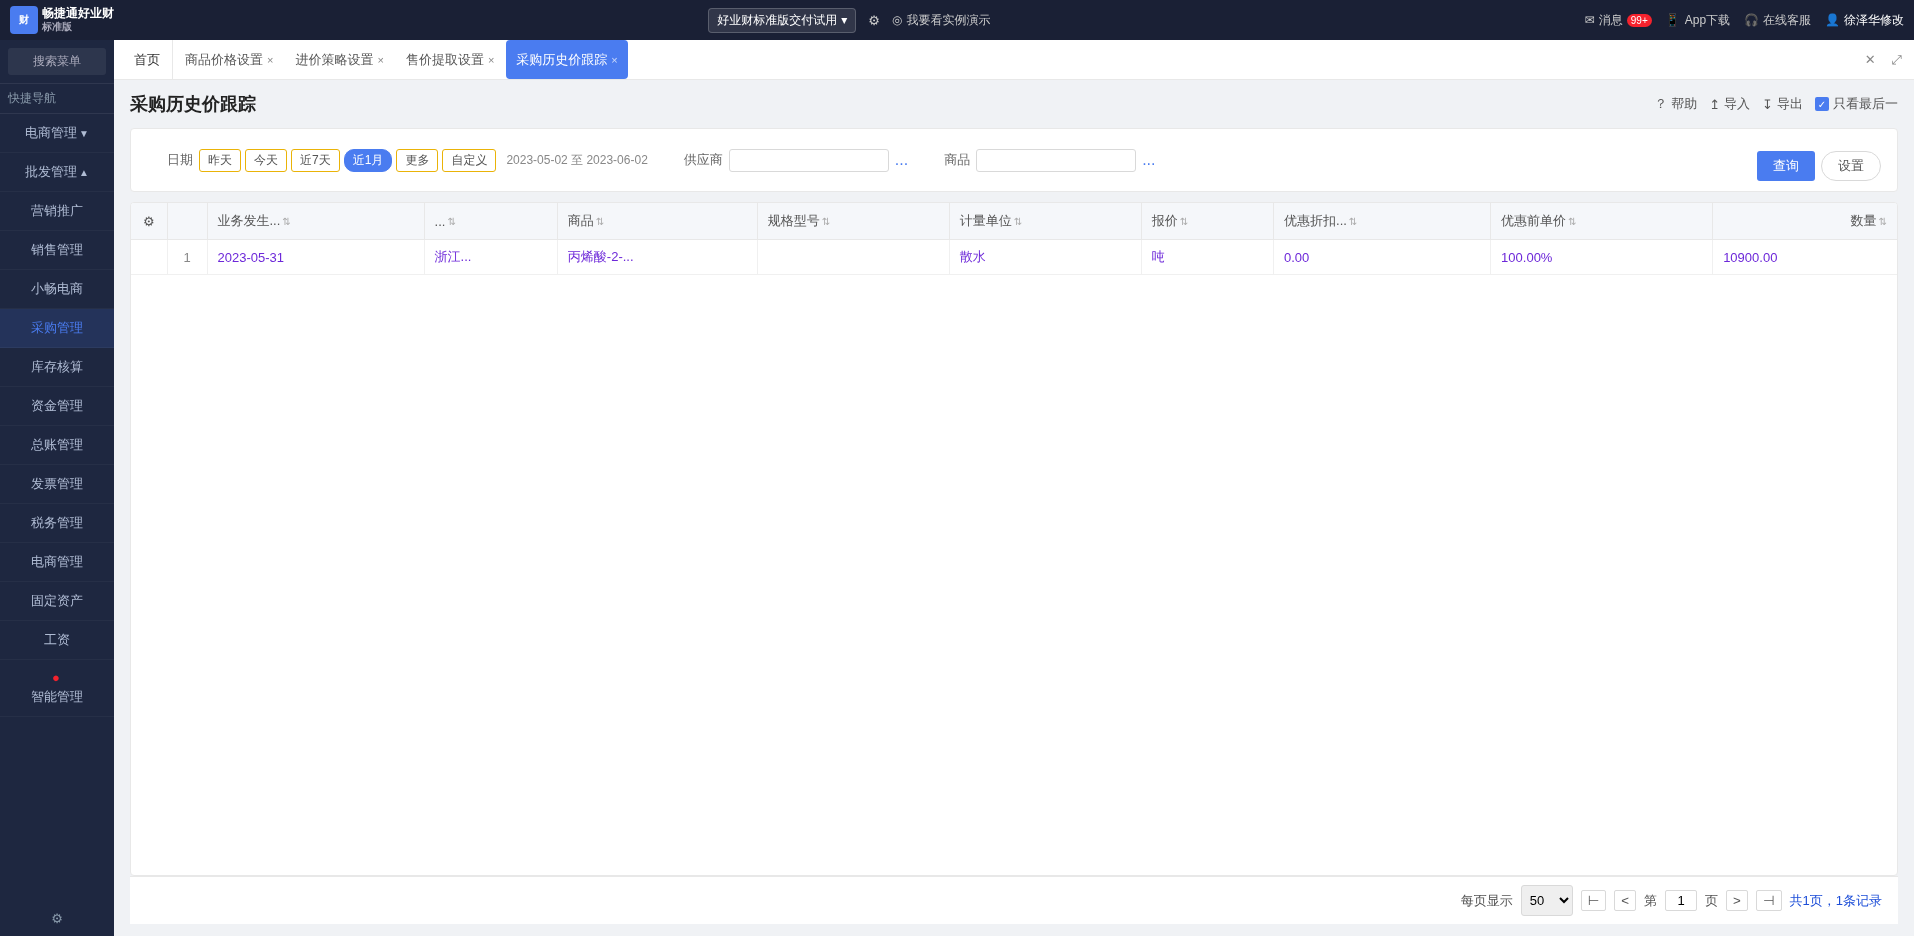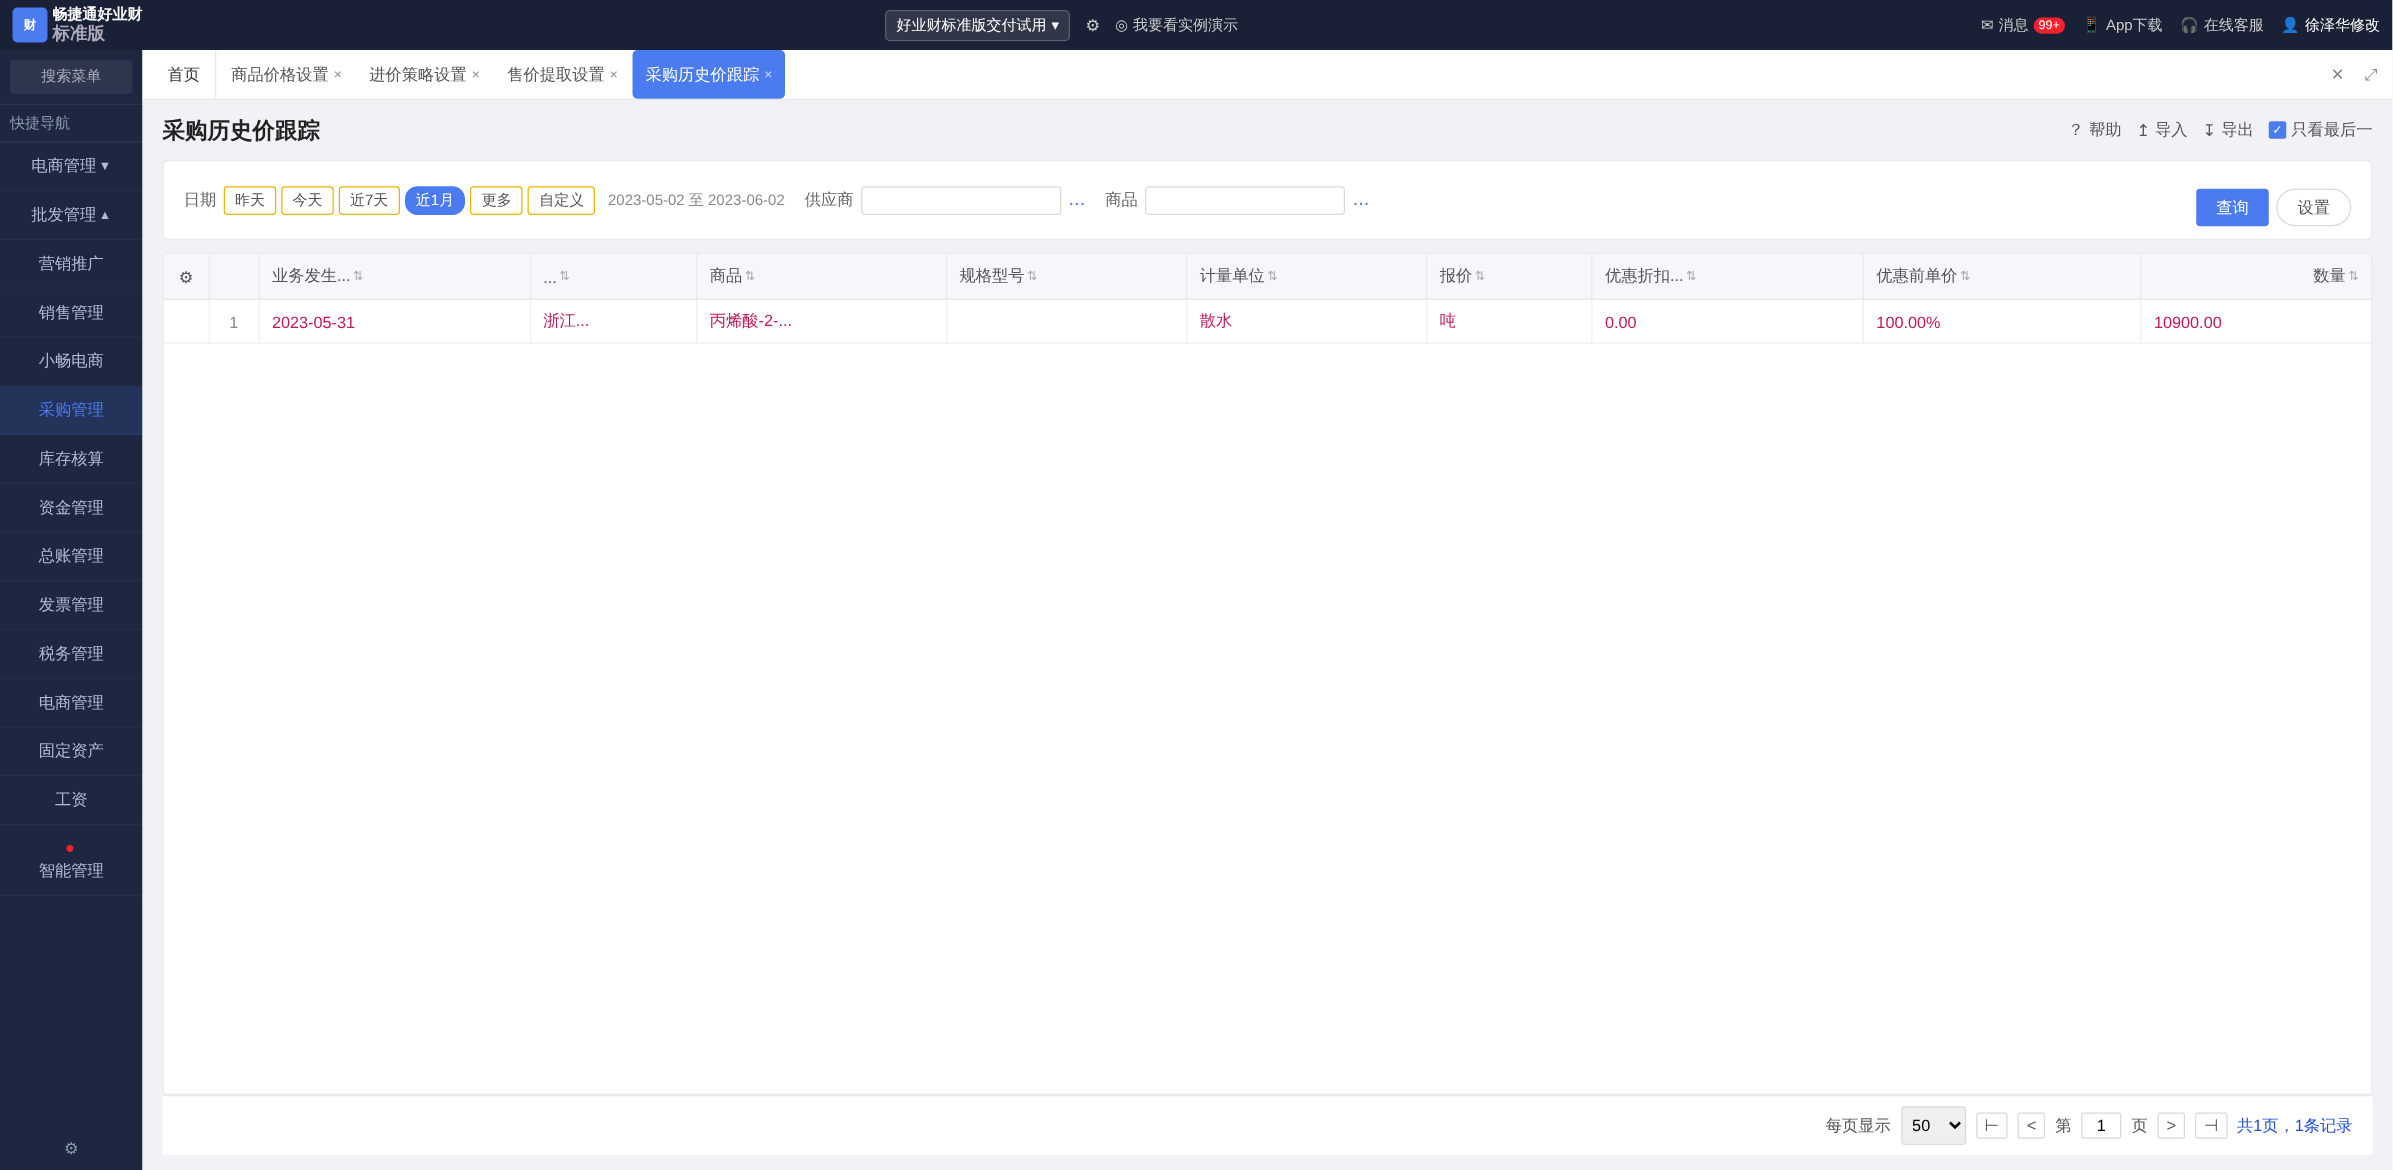--- a/index.html
+++ b/index.html
@@ -4,21 +4,21 @@
   <style>
     * { box-sizing: border-box; margin: 0; padding: 0; }
     body { font-family: 'Microsoft YaHei', Arial, sans-serif; font-size: 13px; background: #f0f2f5; color: #333; display: flex; flex-direction: column; height: 936px; overflow: hidden; }
 
     
     .topbar { height: 40px; background: #1a2035; display: flex; align-items: center; padding: 0 10px; justify-content: space-between; flex-shrink: 0; }
     .topbar-left { display: flex; align-items: center; gap: 8px; }
     .app-logo { color: #fff; font-size: 13px; font-weight: bold; display: flex; align-items: center; gap: 4px; }
     .app-logo-icon { width: 28px; height: 28px; background: #4a7cf0; border-radius: 4px; display: flex; align-items: center; justify-content: center; color: #fff; font-size: 10px; }
     .app-logo-text { color: #fff; font-size: 12px; line-height: 1.2; }
-    .app-logo-sub { color: #aab; font-size: 14px; }
+    .app-logo-sub { color: #aab; font-size: 10px; }
     .topbar-center { display: flex; align-items: center; gap: 8px; }
     .version-selector { background: rgba(255,255,255,0.1); border: 1px solid rgba(255,255,255,0.2); border-radius: 4px; color: #fff; padding: 3px 8px; font-size: 12px; display: flex; align-items: center; gap: 4px; cursor: pointer; }
     .settings-icon-btn { color: #ccc; cursor: pointer; padding: 4px; }
     .demo-btn { color: #ccc; font-size: 12px; cursor: pointer; display: flex; align-items: center; gap: 4px; }
     .topbar-right { display: flex; align-items: center; gap: 14px; color: #ccc; font-size: 12px; }
     .topbar-right-item { display: flex; align-items: center; gap: 4px; cursor: pointer; }
     .badge { background: #f5222d; color: #fff; font-size: 10px; border-radius: 8px; padding: 1px 4px; }
     .user-name { color: #fff; }
 
     
@@ -52,40 +52,40 @@
     .page-content { flex: 1; display: flex; flex-direction: column; padding: 12px 16px; overflow: hidden; }
     .page-header { display: flex; align-items: center; justify-content: space-between; margin-bottom: 12px; }
     .page-title { font-size: 18px; font-weight: bold; color: #222; }
     .page-header-actions { display: flex; align-items: center; gap: 12px; font-size: 13px; color: #555; }
     .header-action-btn { display: flex; align-items: center; gap: 4px; cursor: pointer; }
     .only-last-checkbox { display: flex; align-items: center; gap: 4px; cursor: pointer; }
     .checkbox-blue { width: 14px; height: 14px; background: #4a7cf0; border-radius: 2px; display: inline-flex; align-items: center; justify-content: center; color: #fff; font-size: 10px; }
 
     
     .filter-bar { background: #fff; border: 1px solid #e8e8e8; border-radius: 4px; padding: 10px 16px; margin-bottom: 10px; display: flex; align-items: center; gap: 16px; flex-wrap: wrap; }
-    .filter-group { display: flex; align-items: center; gap: 6px; }
+    .filter-group { display: flex; align-items: center; gap: 6px; margin-left: 20px; }
     .filter-label { color: #666; font-size: 13px; white-space: nowrap; }
     .date-filter-btns { display: flex; align-items: center; gap: 4px; }
     .date-btn { padding: 2px 8px; border: 1px solid #eab308; border-radius: 3px; background: #fff; color: #555; font-size: 12px; cursor: pointer; }
     .date-btn.active { background: #4a7cf0; color: #fff; border-color: #4a7cf0; border-radius: 10px; }
     .date-range-text { color: #888; font-size: 12px; margin-left: 4px; }
     .filter-input { border: 1px solid #d9d9d9; border-radius: 3px; padding: 3px 8px; font-size: 13px; color: #333; outline: none; width: 160px; }
     .filter-dots { color: #4a7cf0; cursor: pointer; font-size: 16px; }
     .filter-right { margin-left: auto; display: flex; gap: 6px; margin-top: 12px; }
     .btn-query { background: #4a7cf0; color: #fff; border: none; border-radius: 3px; padding: 5px 16px; font-size: 13px; cursor: pointer; }
     .btn-settings { background: #fff; color: #555; border: 1px solid #d9d9d9; border-radius: 15px; padding: 5px 16px; font-size: 13px; cursor: pointer; }
 
     
     .table-container { flex: 1; background: #fff; border: 1px solid #e8e8e8; border-radius: 4px; overflow: auto; display: flex; flex-direction: column; }
     table { width: 100%; border-collapse: collapse; font-size: 13px; }
     thead tr { background: #f5f7fa; border-bottom: 1px solid #e8e8e8; }
     thead th { padding: 9px 10px; text-align: left; color: #555; font-weight: normal; white-space: nowrap; border-right: 1px solid #e8e8e8; }
     thead th:last-child { border-right: none; }
     tbody tr { border-bottom: 1px solid #f0f0f0; }
-    tbody td { padding: 8px 10px; color: #be185d; border-right: 1px solid #f0f0f0; }
+    tbody td { padding: 8px 10px; color: #6d28d9; border-right: 1px solid #f0f0f0; }
     tbody td:last-child { border-right: none; }
     .col-index { color: #888; text-align: center; width: 40px; }
     .col-settings { width: 36px; text-align: center; }
     .sort-icon { font-size: 10px; color: #aaa; }
     .th-sort { display: flex; align-items: center; gap: 2px; cursor: pointer; }
 
     
     .pagination-bar { padding: 8px 16px; background: #fff; border-top: 1px solid #e8e8e8; display: flex; align-items: center; justify-content: flex-end; gap: 8px; font-size: 13px; color: #555; flex-shrink: 0; }
     .page-size-select { border: 1px solid #d9d9d9; border-radius: 3px; padding: 6px 4px; font-size: 13px; }
     .page-nav-btn { border: 1px solid #d9d9d9; background: #fff; border-radius: 2px; padding: 2px 6px; cursor: pointer; color: #555; }

